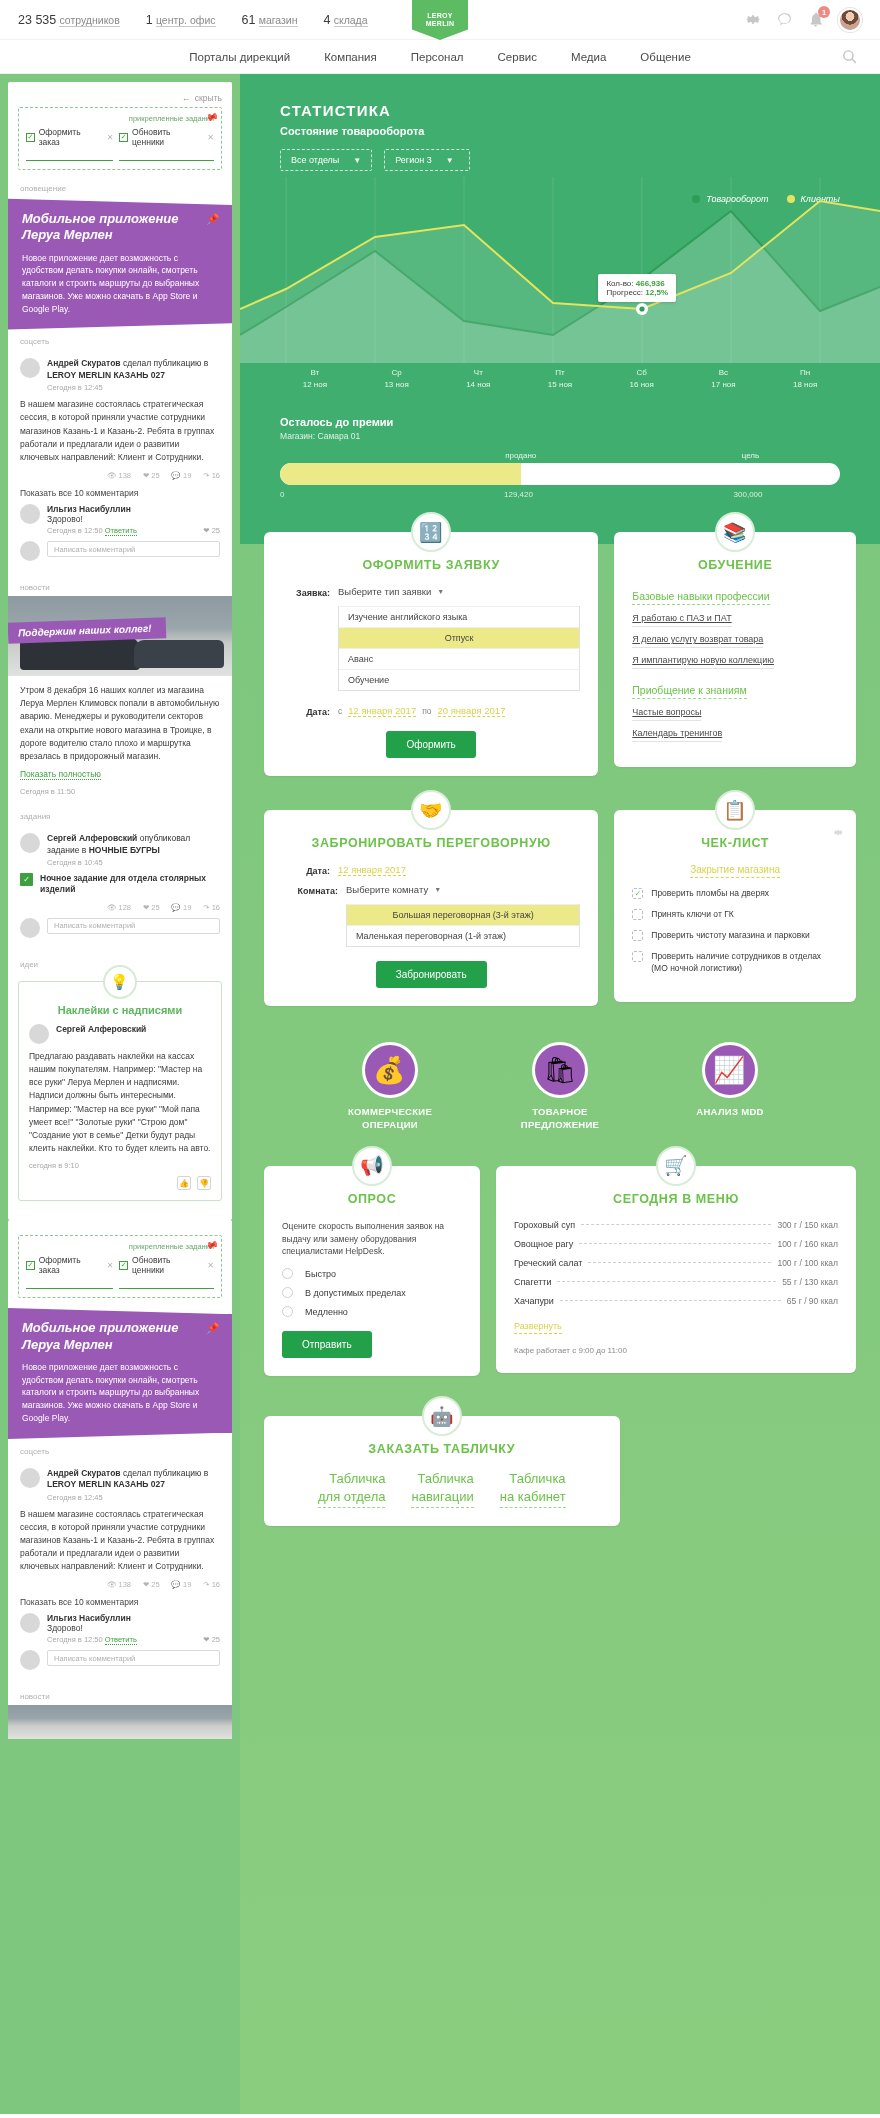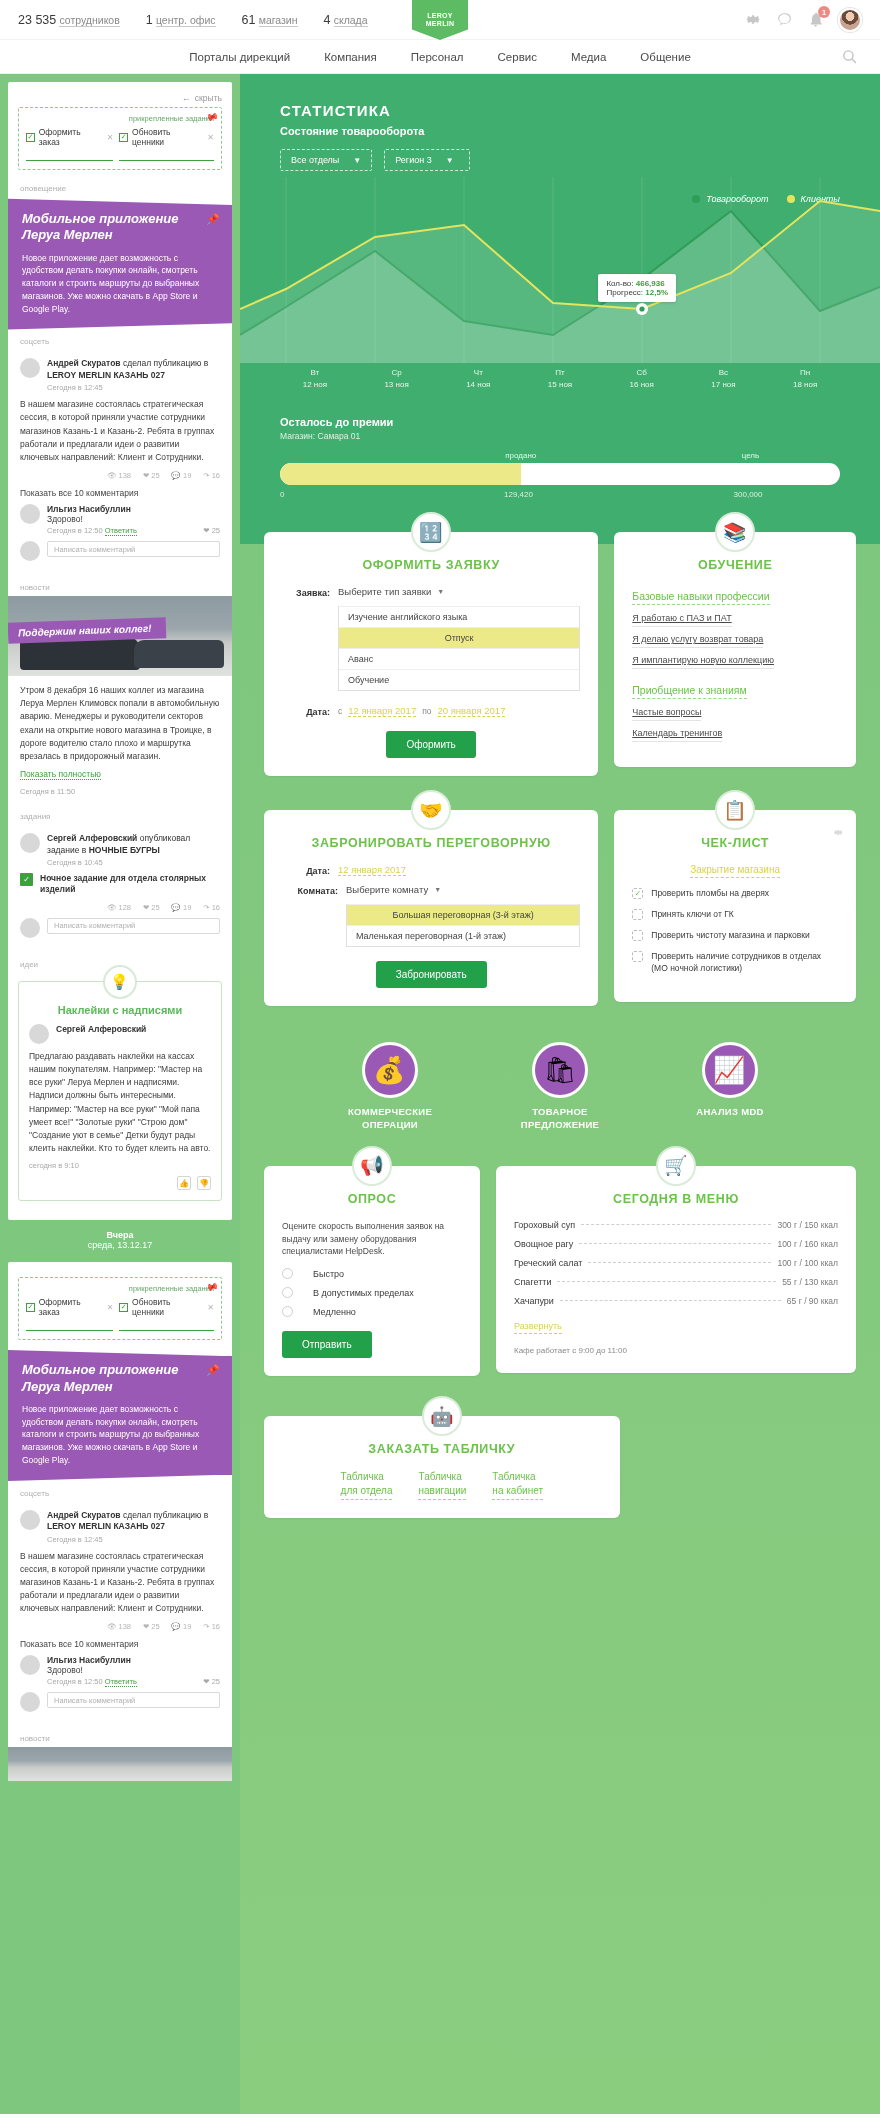--- a/index.html
+++ b/index.html
@@ -235,33 +235,33 @@
 
   .circles { display:flex; gap:40px; justify-content:center; padding: 36px 0 0 0; }
   .circ { text-align:center; width:130px; }
   .circ .c {
     width:56px;height:56px;border-radius:50%;background:#9b59b6;border:3px solid #fff;
     margin:0 auto 8px auto; display:flex;align-items:center;justify-content:center;font-size:26px;
   }
   .circ .t { color:#fff; font-weight:bold; font-size:9.5px; line-height:1.35; letter-spacing:.3px; }
 
   .poll p { font-size:8.5px; color:#4a4a4a; line-height:1.5; margin-bottom:10px; }
-  .radio { display:flex; gap:20px; align-items:flex-end; margin-bottom:8px; }
+  .radio { display:flex; gap:12px; align-items:flex-end; margin-bottom:8px; }
   .radio .r { width:11px;height:11px;border:1px solid #cfcfcf;border-radius:50%;flex:0 0 11px; }
   .radio .t { font-size:9px; color:#3a3a3a; }
 
   .menu-row { display:flex; align-items:baseline; font-size:9px; color:#3a3a3a; margin-bottom:9px; }
   .menu-row .n { white-space:nowrap; }
   .menu-row .dots { flex:1; border-bottom:1px dashed #cfcfcf; margin:0 6px; transform:translateY(-3px); }
   .menu-row .v { color:#7a7a7a; font-size:8.5px; white-space:nowrap; }
   .expand { color:#d9d34a; font-size:9px; border-bottom:1px dashed #d9d34a; display:inline-block; padding-bottom:2px; margin-top:2px; }
   .cafe { font-size:8px; color:#8a8a8a; margin-top:12px; }
 
   .tab-links { display:flex; gap:26px; justify-content:center; margin-top:6px; }
-  .tab-links a { color:#6cc24a; font-size:10px; text-align:left; line-height:1.35; border-bottom:1px dashed #9ad98a; padding-bottom:2px; text-decoration:none; }
+  .tab-links a { color:#6cc24a; font-size:13px; text-align:right; line-height:1.35; border-bottom:1px dashed #9ad98a; padding-bottom:2px; text-decoration:none; }
 </style>
 </head>
 <body>
 
 <div class="topbar">
   <div class="stats">
     <div class="stat">
       <b>23 535</b>
       <span>сотрудников</span>
     </div>
@@ -449,24 +449,20 @@
       <div class="post-body">Предлагаю раздавать наклейки на кассах нашим покупателям. Например: "Мастер на все руки" Леруа Мерлен и надписями. Надписи должны быть интересными. Например: "Мастер на все руки" "Мой папа умеет все!" "Золотые руки" "Строю дом" "Создание уют в семье" Детки будут рады клеить наклейки. Кто то будет клеить на авто.</div>
       <div class="post-time" style="margin-top:6px">сегодня в 9:10</div>
       <div class="thumbs">
         <span class="thumb">👍</span>
         <span class="thumb">👎</span>
       </div>
     </div>
     <div class="zig" style="transform:scaleY(-1)"></div>
   </div>
 
-  <div class="daysep">
-    <div class="d1">Вчера</div>
-    <div class="d2">среда, 13.12.17</div>
-  </div>
 
   <div class="wcard">
     <div class="zig"></div>
     <div class="pinned-box" style="margin-top:6px">
       <div class="pinned-label">прикрепленные задания</div>
       <span class="pin">📌</span>
       <div class="chip-row">
         <div class="chip">
           <span class="sq">✓</span>
           <span>Оформить заказ</span>

